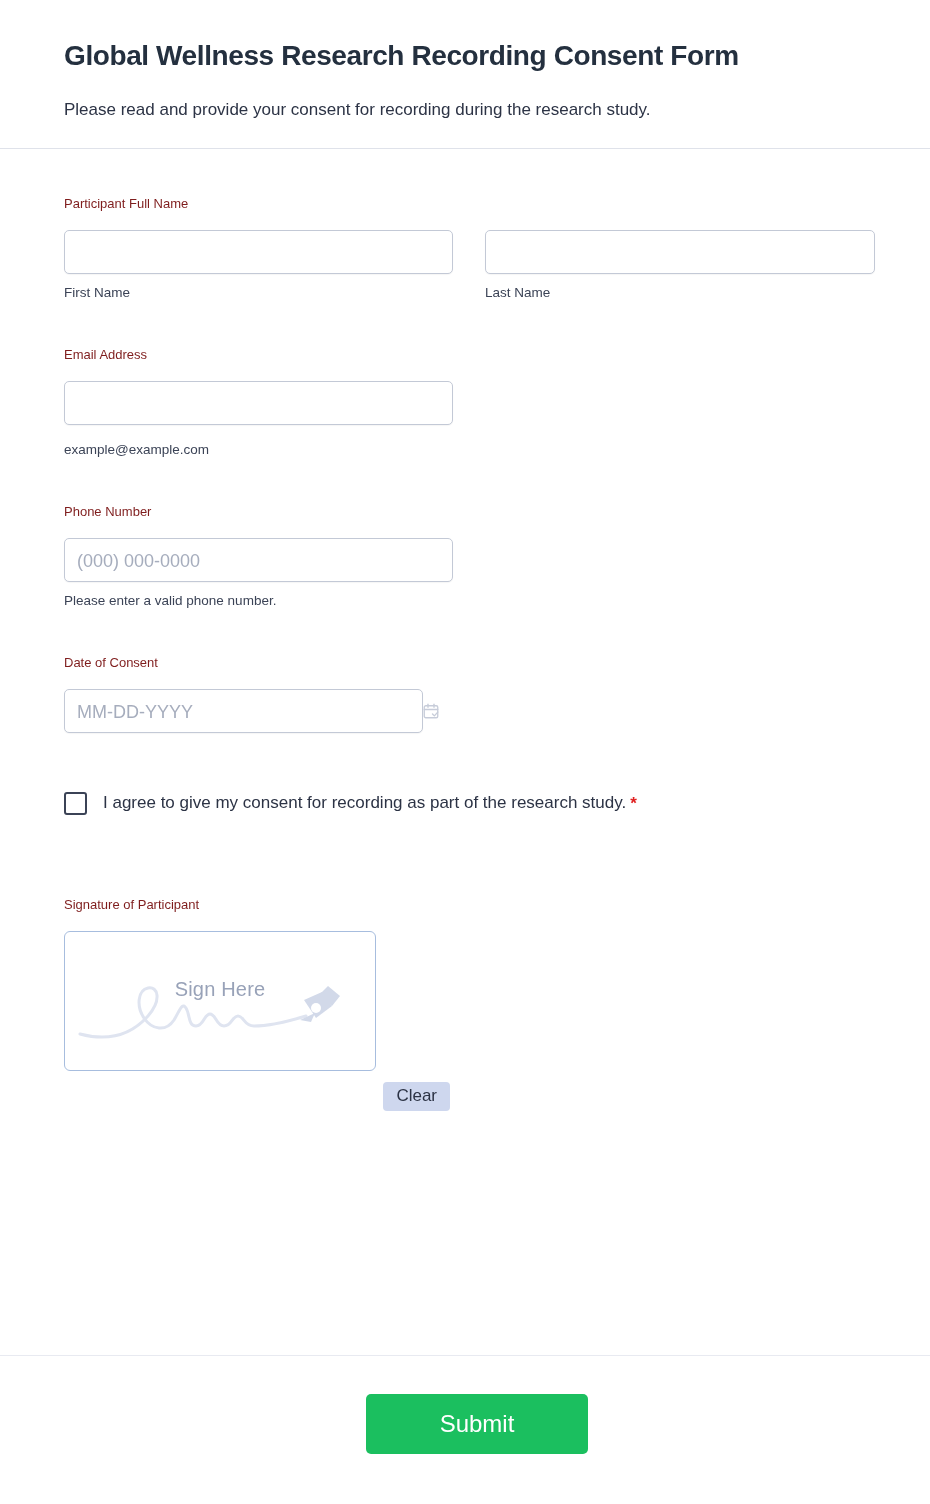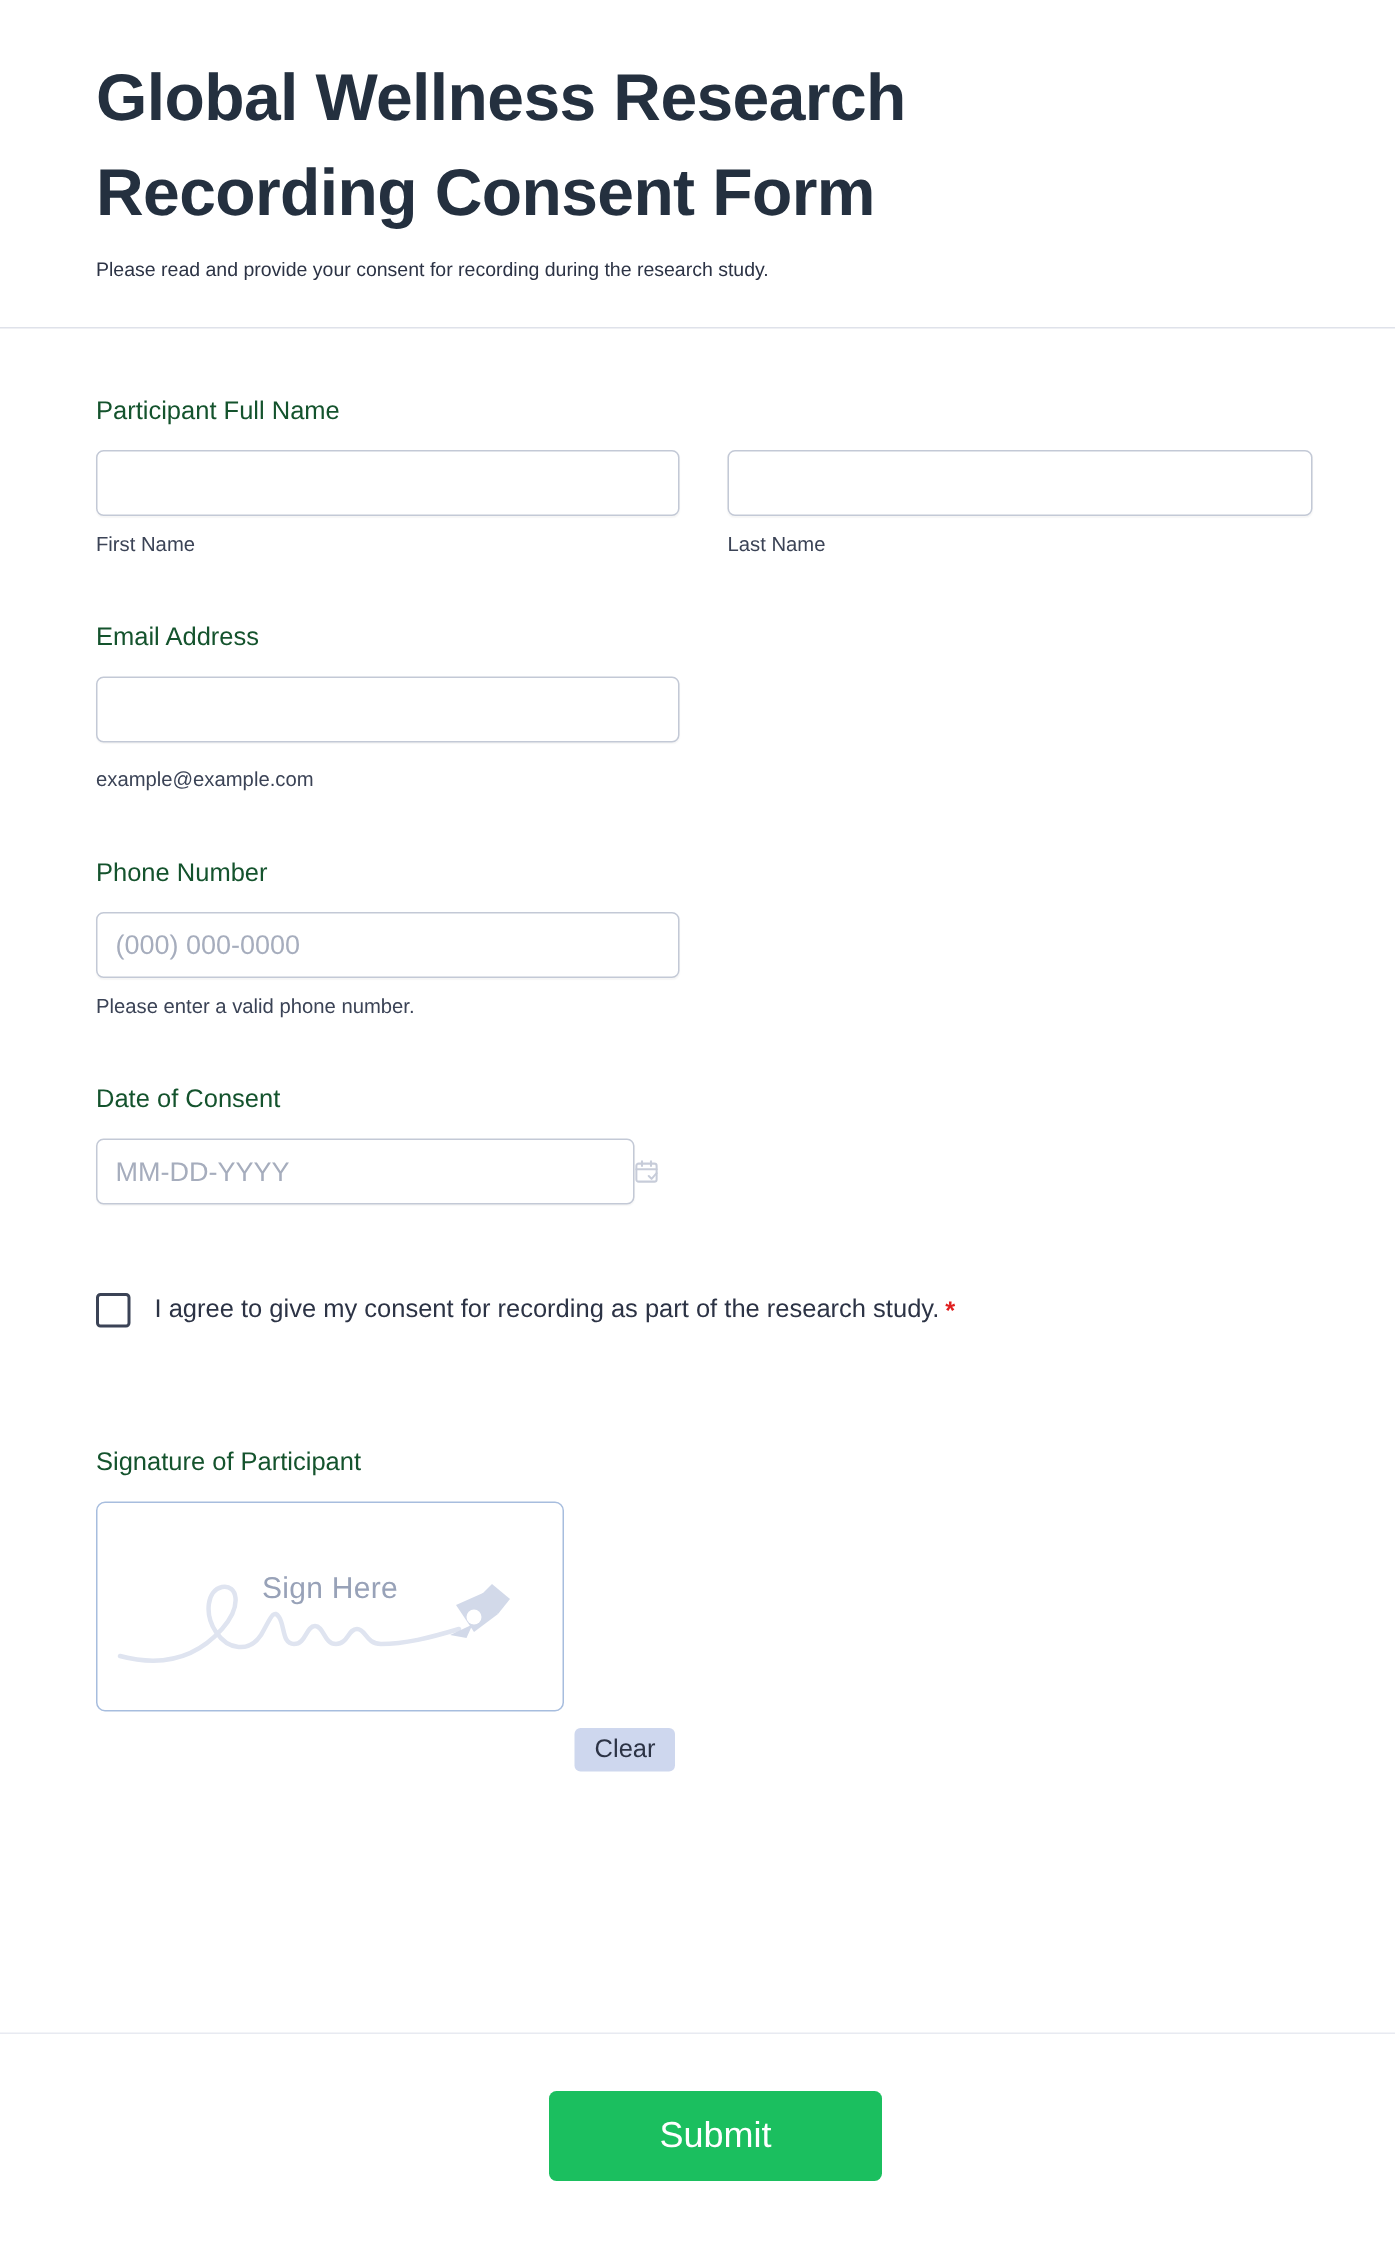--- a/index.html
+++ b/index.html
@@ -17,46 +17,46 @@
     position: relative;
   }
 
   
   .form-header {
     padding: 34px 64px 26px 64px;
     border-bottom: 1px solid #dfe2ea;
   }
   .form-title {
     margin: 0;
-    font-size: 44px;
-    line-height: 63px;
+    font-size: 28px;
+    line-height: 44px;
     font-weight: 700;
     letter-spacing: -0.4px;
     color: #24303f;
     max-width: 740px;
   }
   .form-subtitle {
-    margin: 8px 0 0 0;
-    font-size: 13px;
+    margin: 20px 0 0 0;
+    font-size: 17px;
     line-height: 24px;
     font-weight: 500;
     color: #2c3345;
   }
 
   
   .form-body {
     padding: 44px 64px 0 64px;
   }
   .field-block {
     margin-bottom: 0;
   }
   .field-label {
-    font-size: 17px;
+    font-size: 13px;
     font-weight: 500;
-    color: #14532d;
+    color: #7f1d1d;
     line-height: 22px;
     margin-bottom: 15px;
     display: block;
   }
   .req-star {
     color: #e02020;
     font-size: 17px;
     font-weight: 700;
     margin-left: 4px;
     vertical-align: middle;

